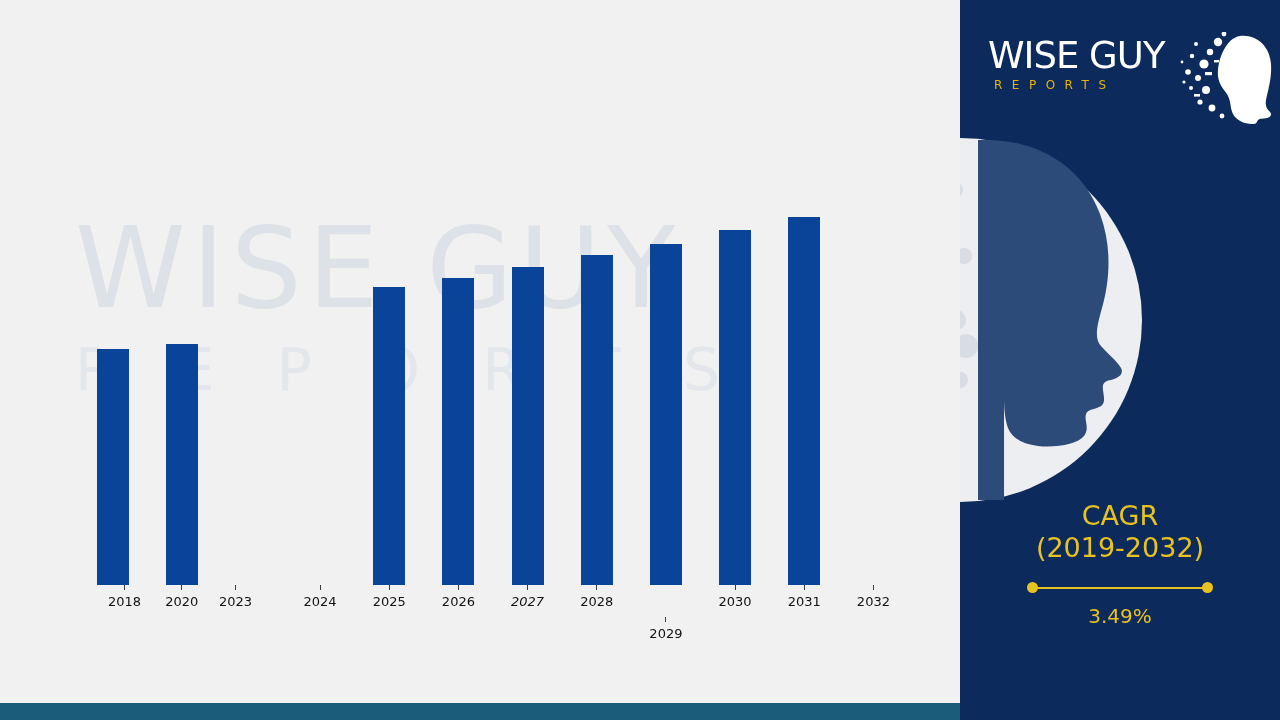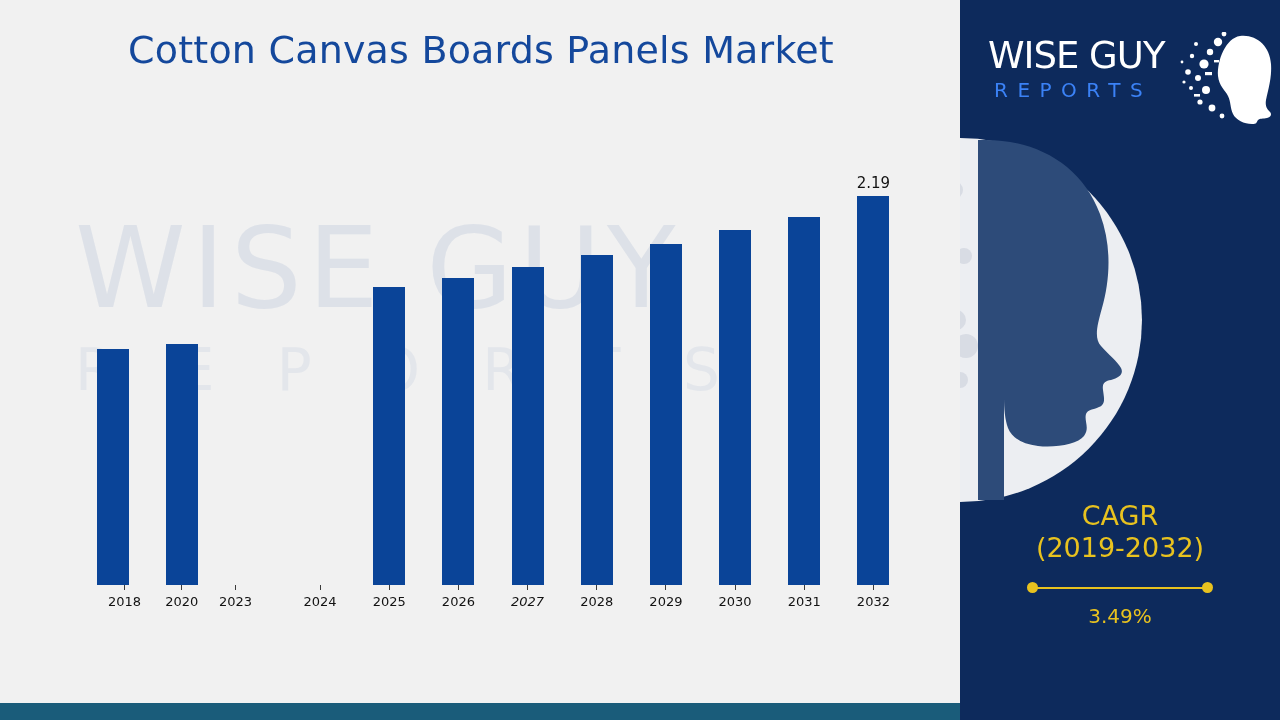--- a/index.html
+++ b/index.html
@@ -193,22 +193,22 @@
     font-size: 37px;
     color: #ffffff;
     letter-spacing: -1px;
     white-space: nowrap;
     font-family: "DejaVu Sans", "Liberation Sans", sans-serif;
   }
   #logo-subtext {
     position: absolute;
     left: 12px;
     top: 44px;
-    font-size: 20px;
-    color: #3b82f6;
+    font-size: 12px;
+    color: #eab308;
     letter-spacing: 9.5px;
     white-space: nowrap;
   }
   #logo-face {
     position: absolute;
     left: 196px;
     top: -2px;
     width: 96px;
     height: 92px;
   }
@@ -263,21 +263,20 @@
 
 <div id="root">
 
   <div id="chart-panel">
 
     <div id="watermark">
       <div class="wm-line1">WISE GUY</div>
       <div class="wm-line2">R E P O R T S</div>
     </div>
 
-    <div id="chart-title">Cotton Canvas Boards Panels Market</div>
 
     <div id="plot">
         <div class="bar-slot" style="left: 0px; width: 69.1667px;">
           <div class="bar" style="height: 236.143px; background: rgb(10, 68, 152);"></div>
         </div>
         <div class="bar-slot" style="left: 69.1667px; width: 69.1667px;">
           <div class="bar" style="height: 241.469px; background: rgb(10, 68, 152);"></div>
         </div>
         <div class="bar-slot" style="left: 276.667px; width: 69.1667px;">
           <div class="bar" style="height: 298.286px; background: rgb(10, 68, 152);"></div>
@@ -293,24 +292,20 @@
         </div>
         <div class="bar-slot" style="left: 553.333px; width: 69.1667px;">
           <div class="bar" style="height: 340.898px; background: rgb(10, 68, 152);"></div>
         </div>
         <div class="bar-slot" style="left: 622.5px; width: 69.1667px;">
           <div class="bar" style="height: 355.102px; background: rgb(10, 68, 152);"></div>
         </div>
         <div class="bar-slot" style="left: 691.667px; width: 69.1667px;">
           <div class="bar" style="height: 367.531px; background: rgb(10, 68, 152);"></div>
         </div>
-        <div class="bar-slot" style="left: 760.833px; width: 69.1667px;">
-          <div class="bar" style="height: 388.837px; background: rgb(10, 68, 152);"></div>
-          <div class="bar-value" style="bottom: 392.837px;">2.19</div>
-        </div>
       </div>
 
     <div id="x-axis">
         <div class="tick-slot" style="left: 12px; width: 69.1667px;">
           <span class="tick-mark"></span>
           <span class="tick-label">2018</span>
         </div>
         <div class="tick-slot" style="left: 69.1667px; width: 69.1667px;">
           <span class="tick-mark"></span>
           <span class="tick-label">2020</span>
@@ -332,21 +327,21 @@
           <span class="tick-label">2026</span>
         </div>
         <div class="tick-slot" style="left: 415px; width: 69.1667px; font-style: italic;">
           <span class="tick-mark"></span>
           <span class="tick-label">2027</span>
         </div>
         <div class="tick-slot" style="left: 484.167px; width: 69.1667px;">
           <span class="tick-mark"></span>
           <span class="tick-label">2028</span>
         </div>
-        <div class="tick-slot" style="left: 553.333px; width: 69.1667px;">
+        <div class="tick-slot" style="left: 553.333px; width: 69.1667px; margin-top: 32px;">
           <span class="tick-mark"></span>
           <span class="tick-label">2029</span>
         </div>
         <div class="tick-slot" style="left: 622.5px; width: 69.1667px;">
           <span class="tick-mark"></span>
           <span class="tick-label">2030</span>
         </div>
         <div class="tick-slot" style="left: 691.667px; width: 69.1667px;">
           <span class="tick-mark"></span>
           <span class="tick-label">2031</span>

